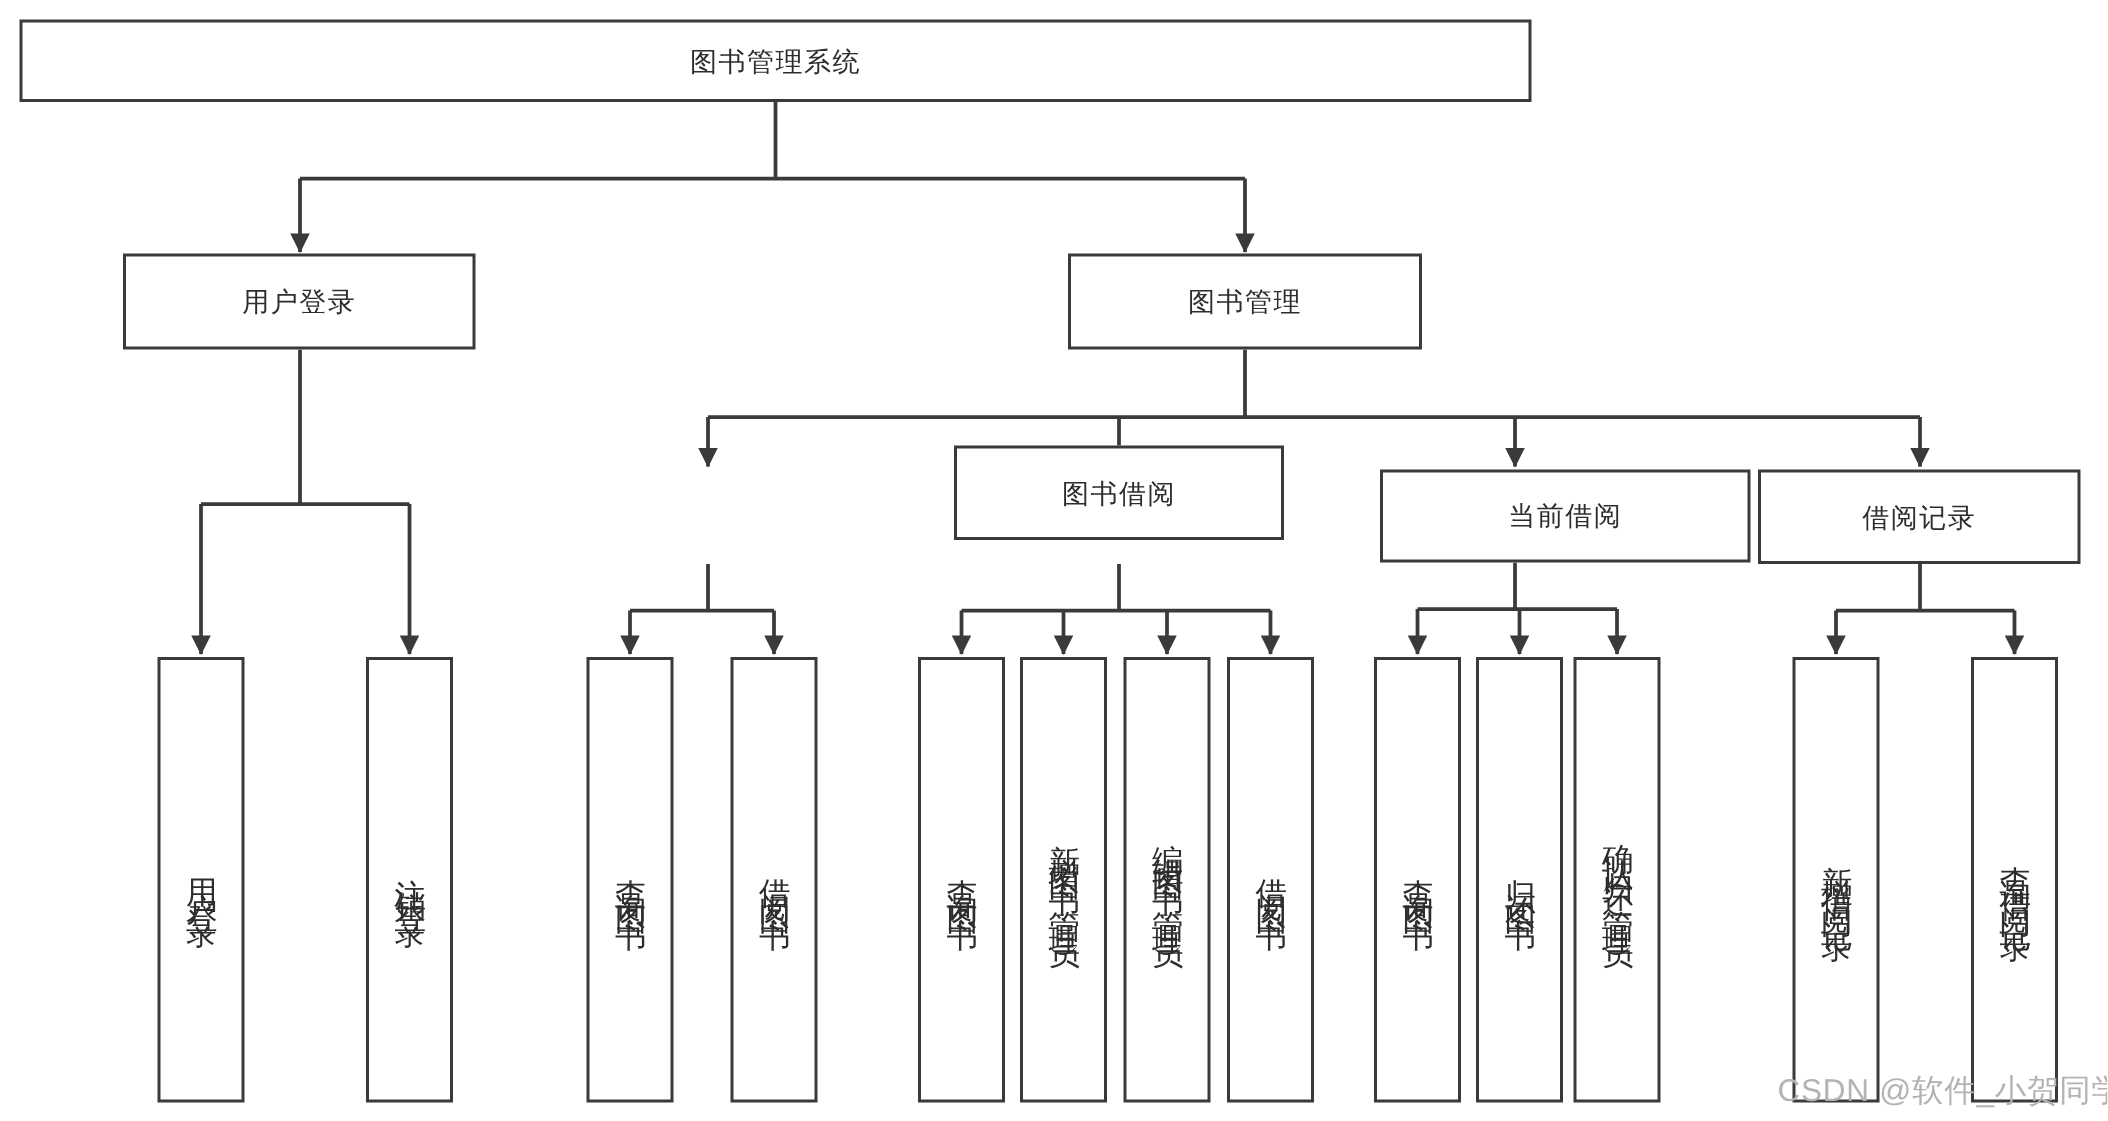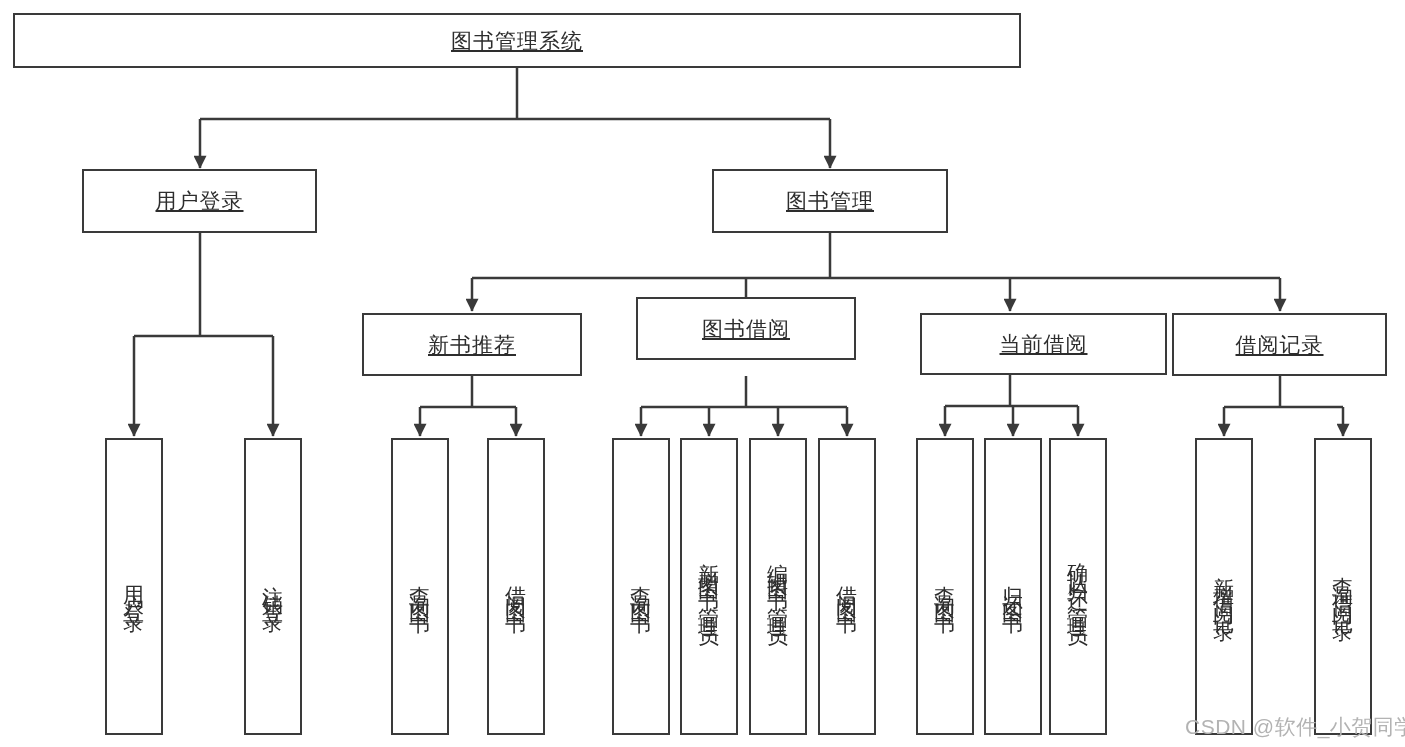--- a/index.html
+++ b/index.html
@@ -16,24 +16,23 @@
   .node{
     position:absolute;
     box-sizing:border-box;
     background:#ffffff;
     border:2.5px solid #3a3a3a;
     display:flex;align-items:center;justify-content:center;
     color:#2d2d2d;
     z-index:1;
   }
   .hlabel{
-    font-size:21px;
+    font-size:18px;
     letter-spacing:1px;
     white-space:nowrap;
-    text-decoration:underline;
   }
   .vbox{top:438px;width:58px;height:297px;}
   .vlabel{
     writing-mode:vertical-rl;
     text-orientation:mixed;
     font-size:21px;
     line-height:1.1;
     letter-spacing:9px;
     white-space:nowrap;
   }
@@ -111,23 +110,20 @@
     <span class="hlabel">图书管理系统</span>
   </div>
 
   <div class="node" style="left:82px;top:169px;width:235px;height:64px">
     <span class="hlabel">用户登录</span>
   </div>
   <div class="node" style="left:712px;top:169px;width:236px;height:64px">
     <span class="hlabel">图书管理</span>
   </div>
 
-  <div class="node" style="left:362px;top:313px;width:220px;height:63px">
-    <span class="hlabel">新书推荐</span>
-  </div>
   <div class="node" style="left:636px;top:297px;width:220px;height:63px">
     <span class="hlabel">图书借阅</span>
   </div>
   <div class="node" style="left:920px;top:313px;width:247px;height:62px">
     <span class="hlabel">当前借阅</span>
   </div>
   <div class="node" style="left:1172px;top:313px;width:215px;height:63px">
     <span class="hlabel">借阅记录</span>
   </div>
 

